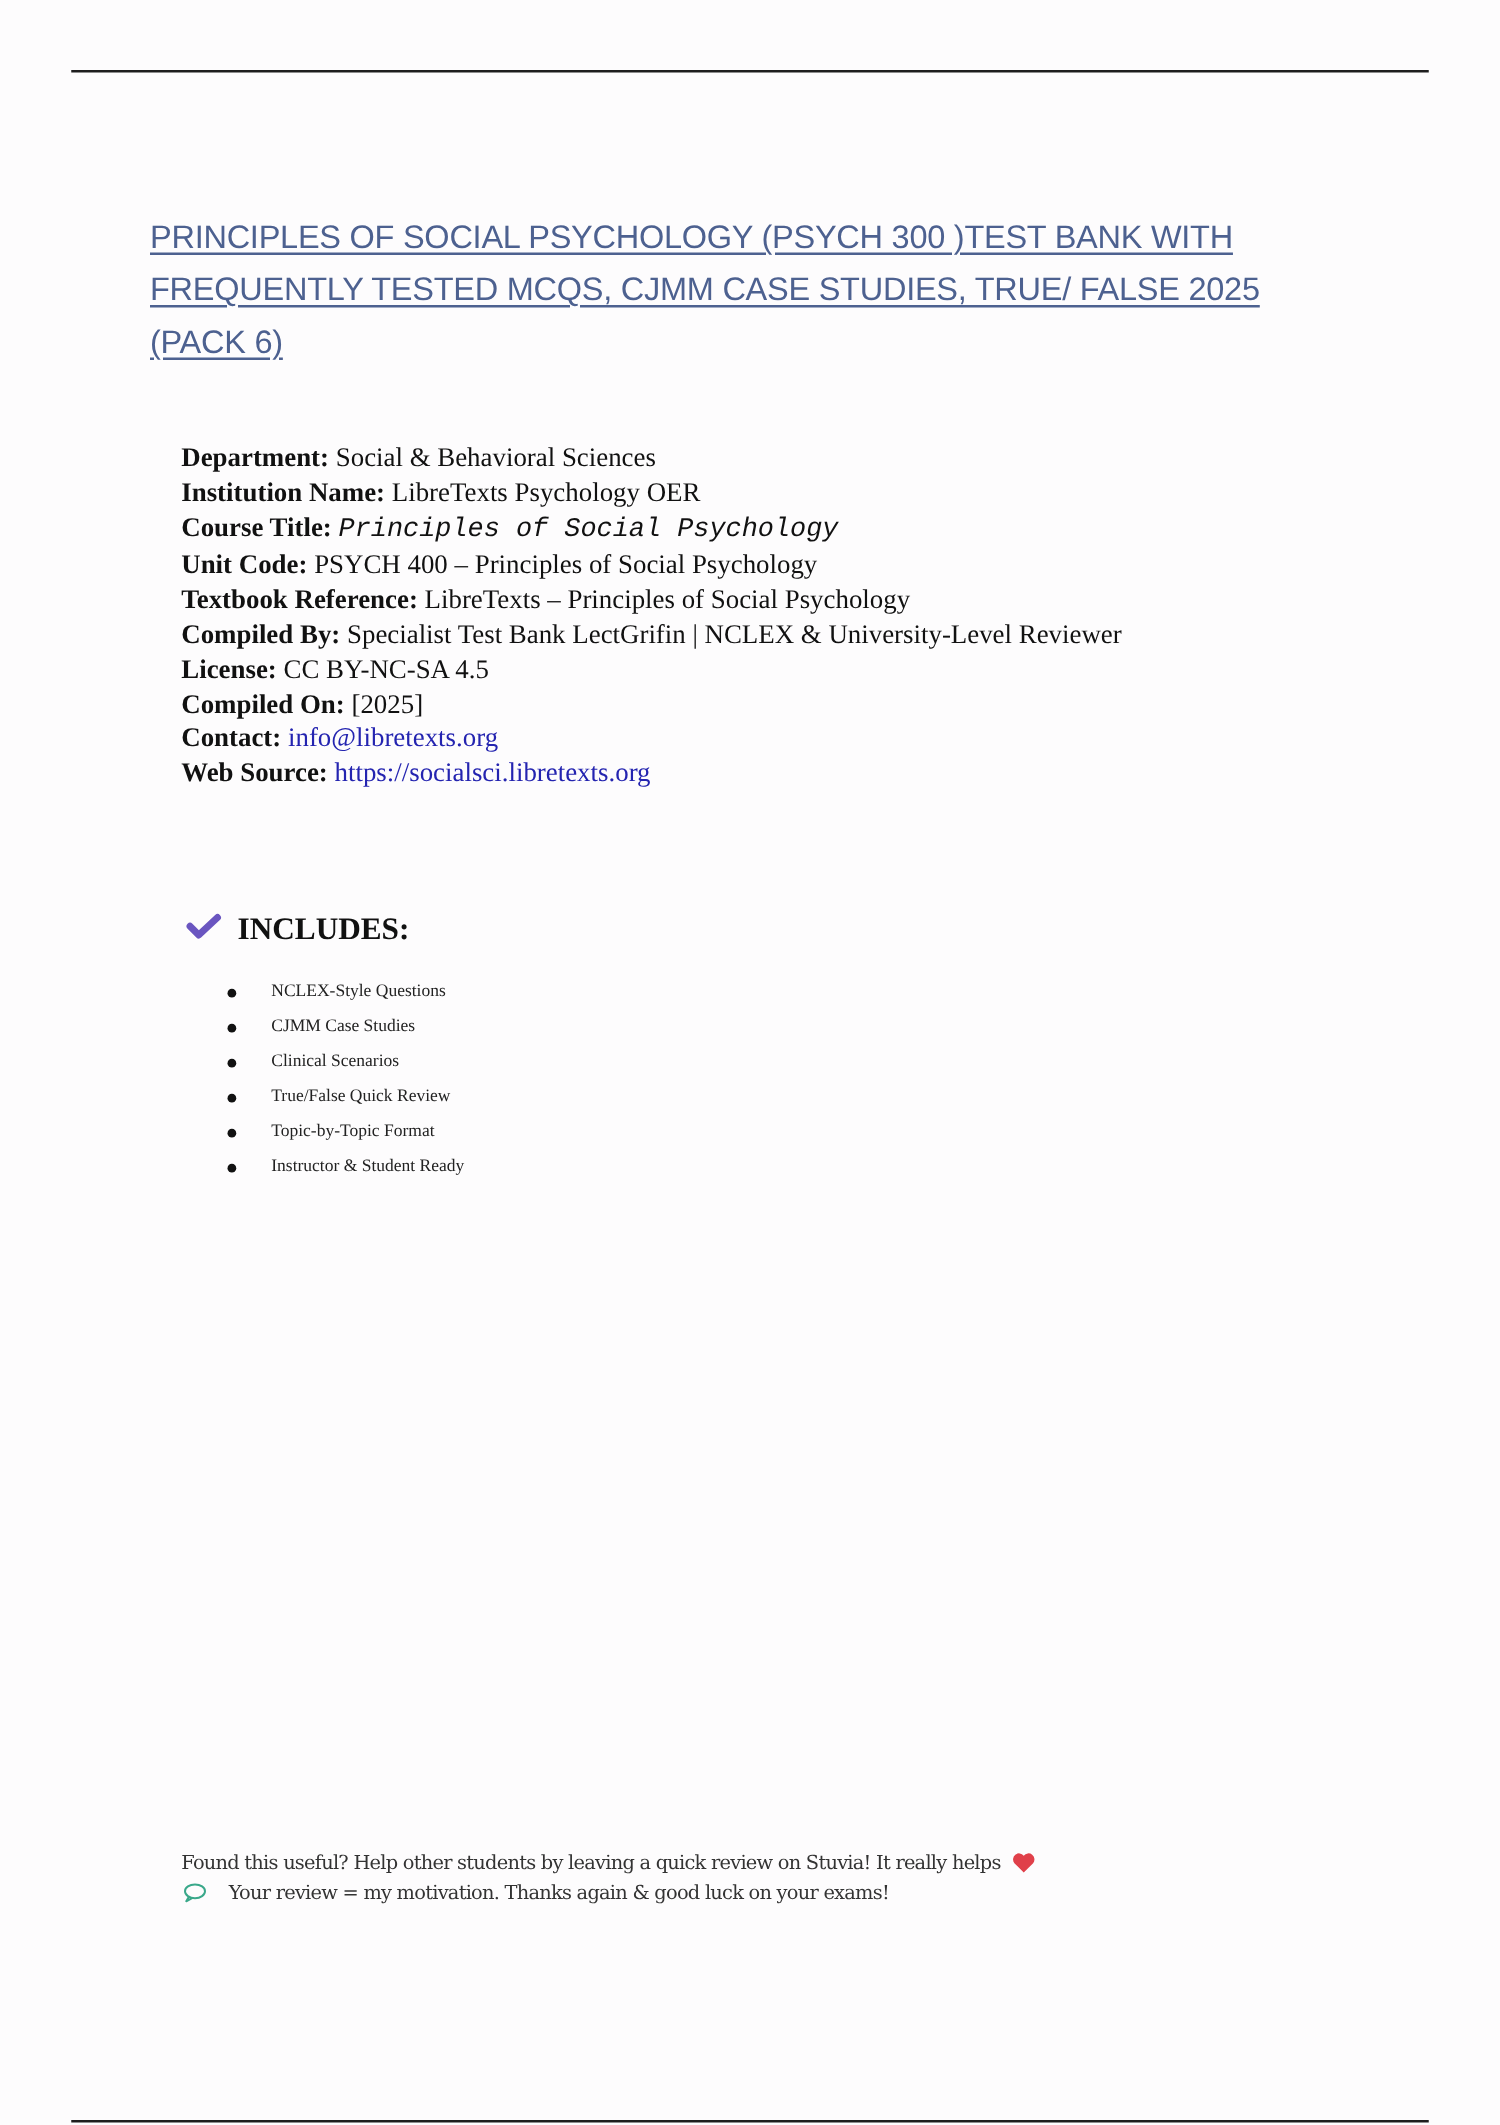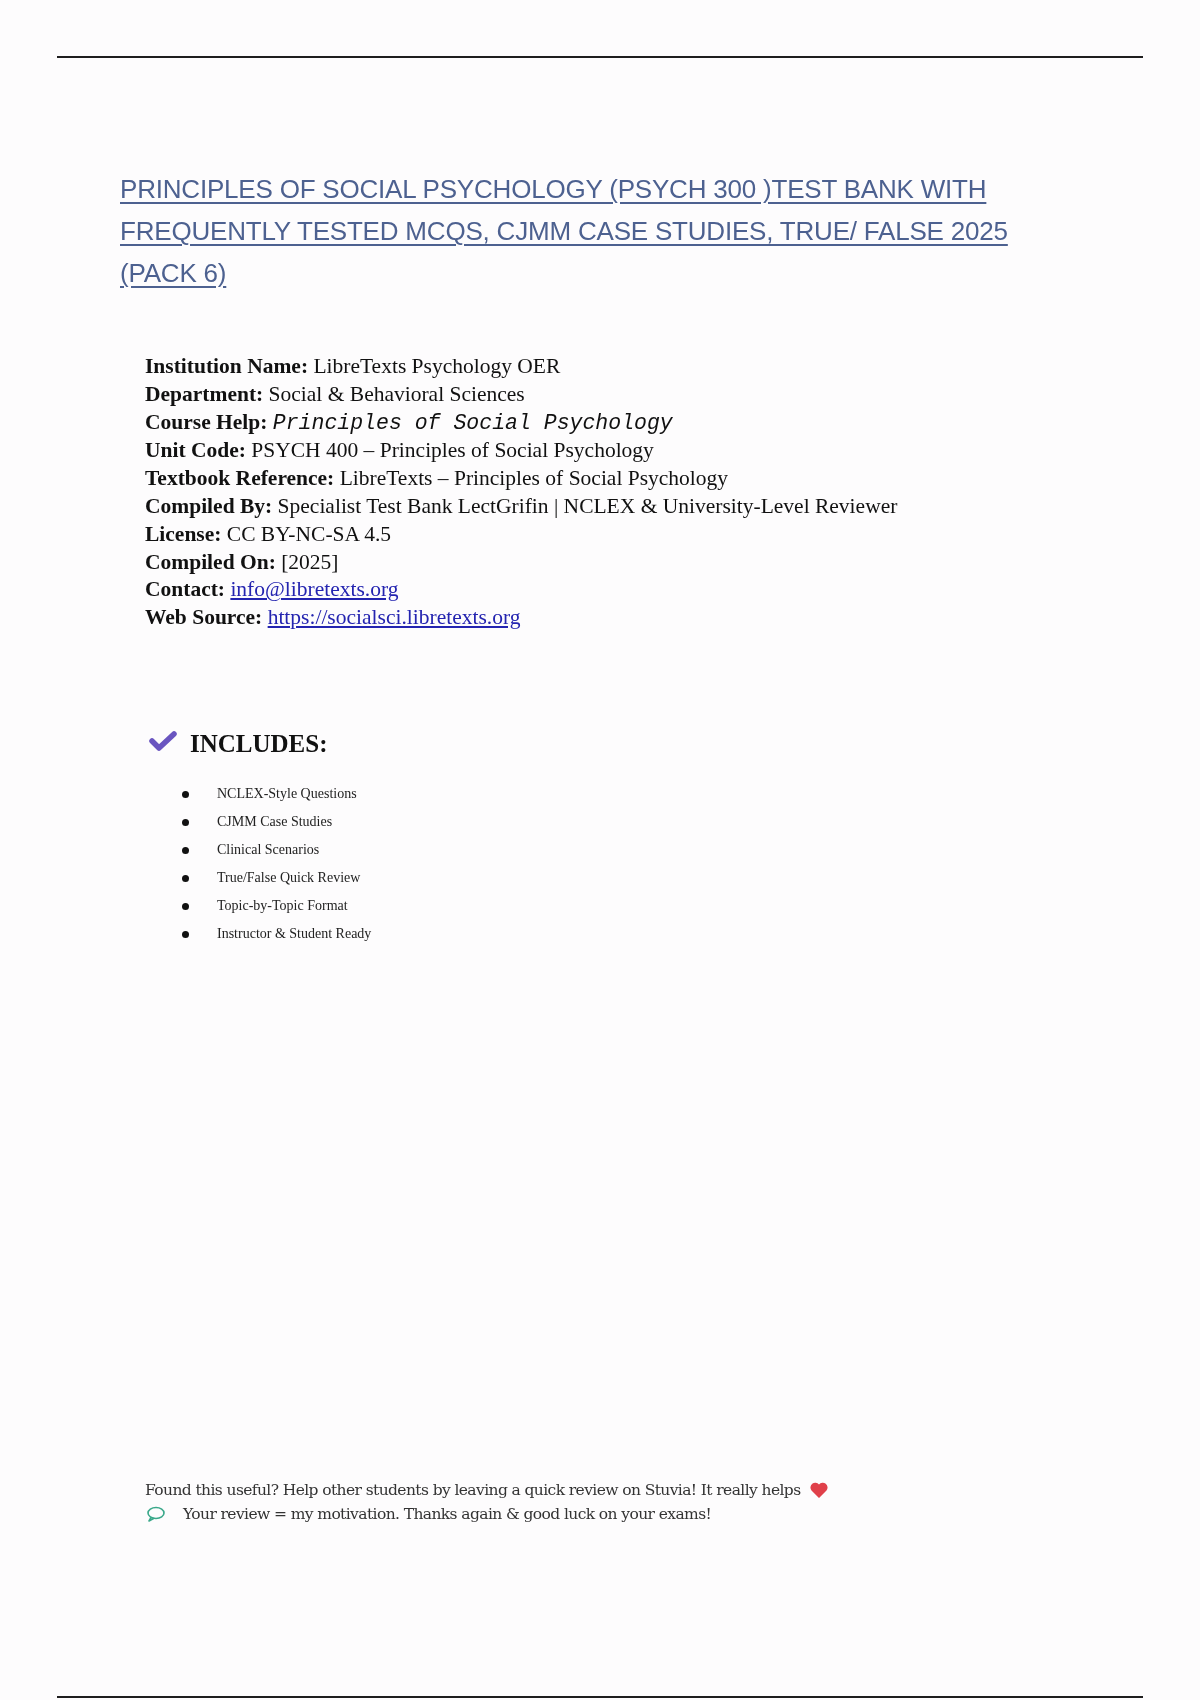--- a/index.html
+++ b/index.html
@@ -50,21 +50,20 @@
       font-family: "Liberation Serif", serif;
       font-size: 21.5px;
       line-height: 27.8px;
       color: #111;
     }
     .meta .row { white-space: nowrap; }
     .meta .label { font-weight: bold; }
     .meta .italic { font-style: italic; font-family: Liberation Mono, monospace; }
     .meta a {
       color: #2424b0;
-      text-decoration: underline;
       text-underline-offset: 2px;
     }
 
     .includes {
       position: absolute;
       left: 148px;
       top: 718px;
       display: flex;
       align-items: center;
       font-family: "Liberation Serif", serif;
@@ -126,29 +125,29 @@
 <div class="rule top"></div>
 
 <div class="title">
   <span>PRINCIPLES OF SOCIAL PSYCHOLOGY (PSYCH 300 )TEST BANK WITH</span><br>
   <span>FREQUENTLY TESTED MCQS, CJMM CASE STUDIES, TRUE/ FALSE 2025</span><br>
   <span>(PACK 6)</span>
 </div>
 
 <div class="meta">
   <div class="row">
+    <span class="label">Department:</span>
+    <span>Social &amp; Behavioral Sciences</span>
+  </div>
+  <div class="row">
     <span class="label">Institution Name:</span>
     <span>LibreTexts Psychology OER</span>
   </div>
   <div class="row">
-    <span class="label">Department:</span>
-    <span>Social &amp; Behavioral Sciences</span>
-  </div>
-  <div class="row">
-    <span class="label">Course Help:</span>
+    <span class="label">Course Title:</span>
     <span class="italic">Principles of Social Psychology</span>
   </div>
   <div class="row">
     <span class="label">Unit Code:</span>
     <span>PSYCH 400 – Principles of Social Psychology</span>
   </div>
   <div class="row">
     <span class="label">Textbook Reference:</span>
     <span>LibreTexts – Principles of Social Psychology</span>
   </div>

